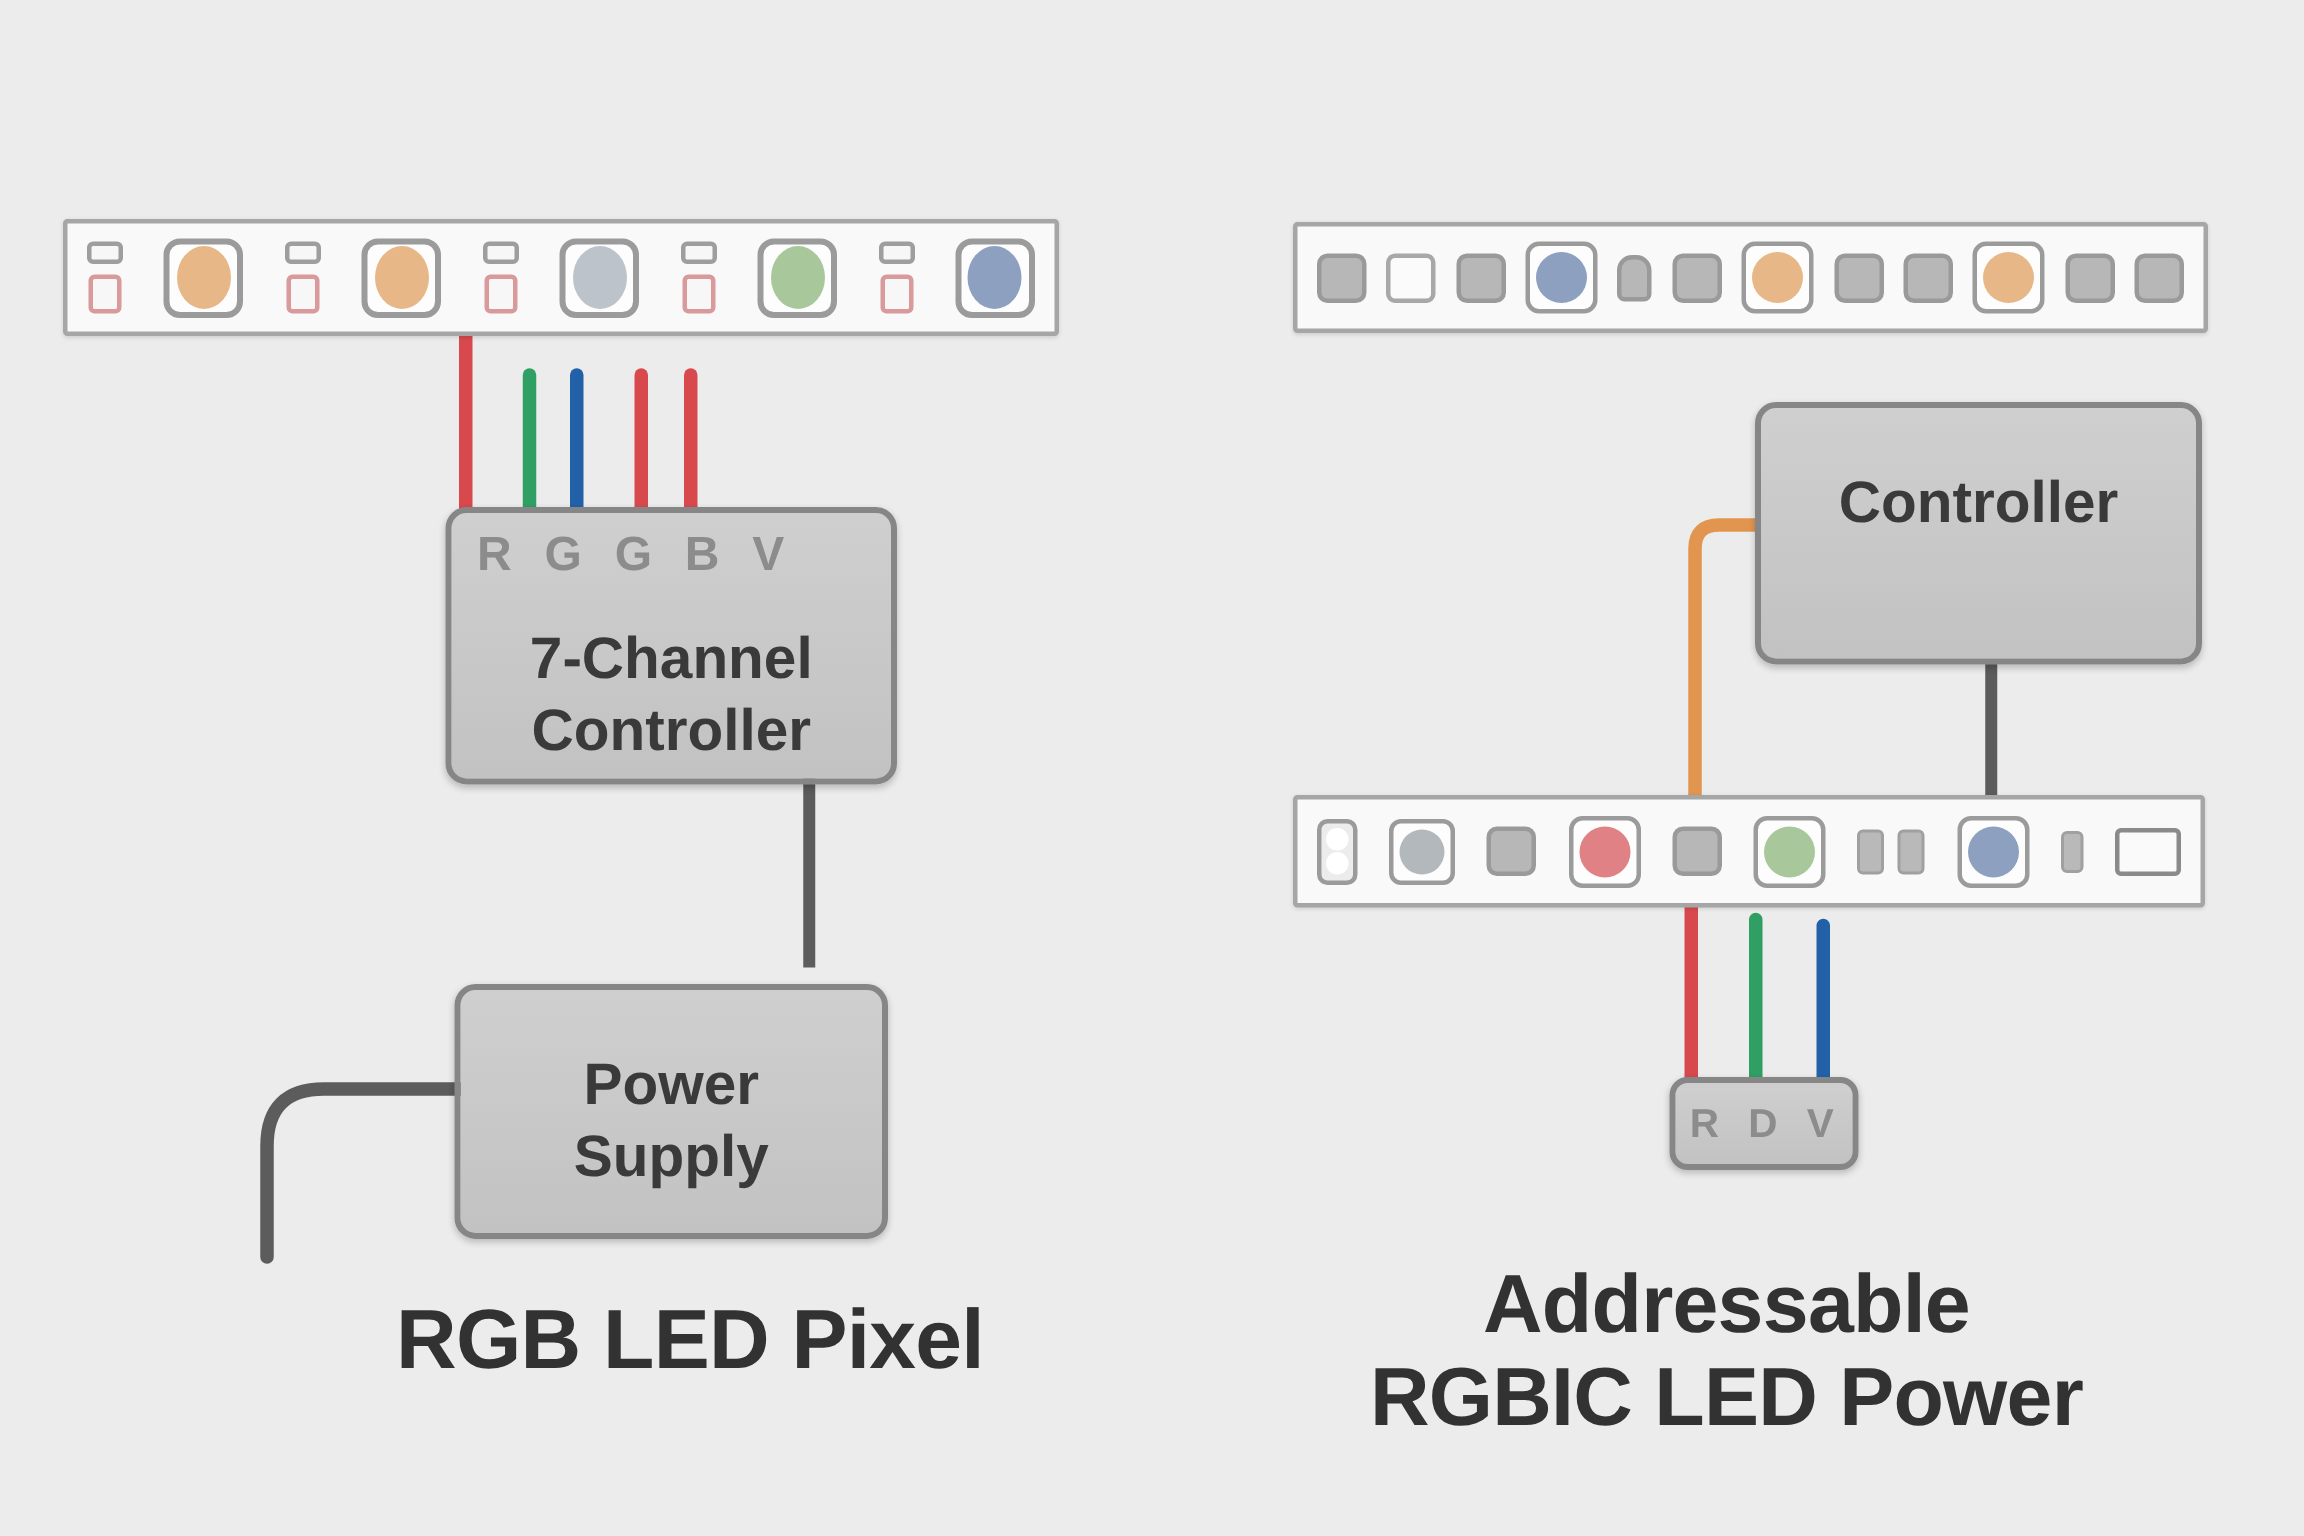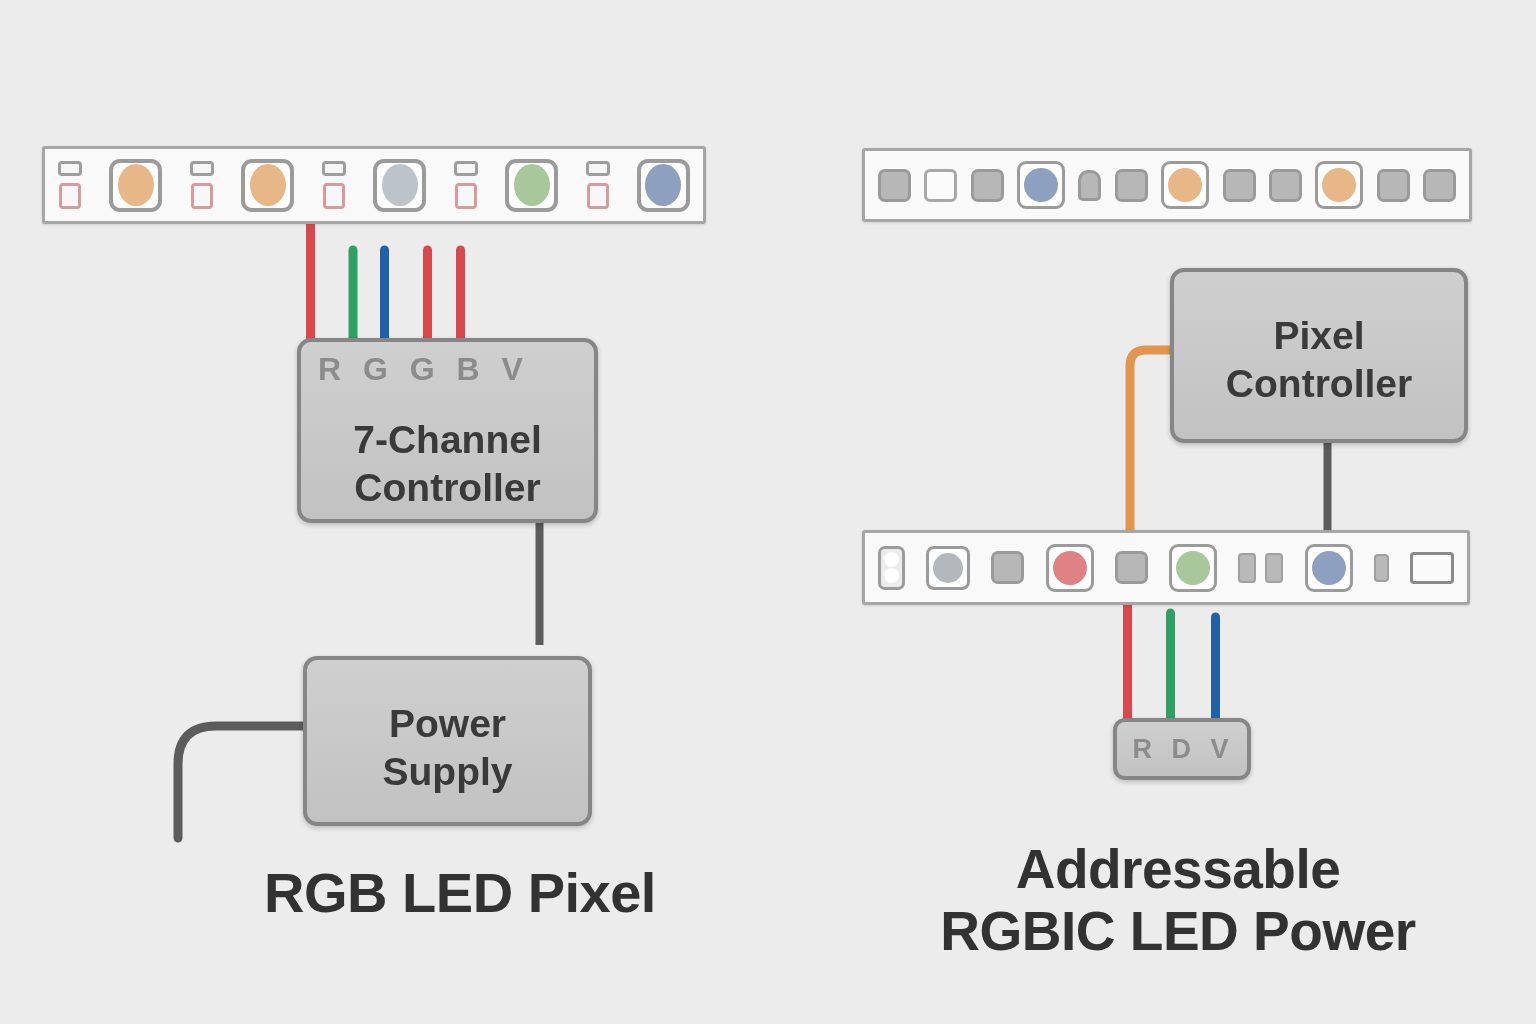--- a/index.html
+++ b/index.html
@@ -53,36 +53,36 @@
   .box {
     position:absolute; box-sizing:border-box;
     background:linear-gradient(#cfcfcf,#c2c2c2);
     border:4px solid #868686; border-radius:14px;
     box-shadow:0 2px 5px rgba(0,0,0,.22);
     color:#3a3a3a; font-weight:bold;
   }
   #ctrl  { left:297px; top:338px; width:301px; height:185px; }
   #psu   { left:303px; top:656px; width:289px; height:170px; }
   #pixel { left:1170px; top:268px; width:298px; height:175px; }
-  #rdv   { left:1113px; top:718px; width:138px; height:62px; border-radius:12px;
+  #rdv   { left:1113px; top:718px; width:126px; height:62px; border-radius:12px;
            display:flex; align-items:center; justify-content:center;
            font-size:27px; color:#8c8c8c; letter-spacing:3px; word-spacing:6px; }
   .pins { position:absolute; top:9px; left:17px; font-size:32px; color:#8c8c8c;
           letter-spacing:2px; word-spacing:9px; font-weight:bold; }
   .box-title { position:absolute; left:0; right:0; text-align:center;
                font-size:39px; line-height:48px; }
   #ctrl  .box-title { top:74px; }
   #psu   .box-title { top:40px; }
   #pixel .box-title { top:40px; }
 
   
   .caption { position:absolute; text-align:center; color:#323232;
              font-weight:bold; font-size:56px; line-height:62px; letter-spacing:-0.5px; }
   #cap-left  { left:160px; top:862px; width:600px; }
-  #cap-right { left:878px; top:838px; width:600px; font-size:55px; }
+  #cap-right { left:851px; top:838px; width:600px; font-size:55px; }
 </style>
 </head>
 <body>
 
 <div class="canvas" style="background: rgb(236, 236, 236);">
 
   <svg class="wires" viewBox="0 0 1536 1024" fill="none">
 
     <path d="M310.5 222 L310.5 346" stroke-width="9" stroke="#d8494e"></path>
     <path d="M353 250 L353 346" stroke-width="9" stroke-linecap="round" stroke="#2f9f63"></path>
@@ -170,21 +170,20 @@
       <div class="sq"></div>
       <div class="led med">
         <div class="die" style="background: rgb(231, 183, 135);"></div>
       </div>
       <div class="sq"></div>
       <div class="sq"></div>
     </div>
 
   <div class="box" id="pixel">
     <div class="box-title">
-      <div>Pixel</div>
       <div>Controller</div>
     </div>
   </div>
 
   <div class="strip" id="strip-bottom">
       <div class="conn2">
         <div class="c"></div>
         <div class="c"></div>
       </div>
       <div class="led sm">

